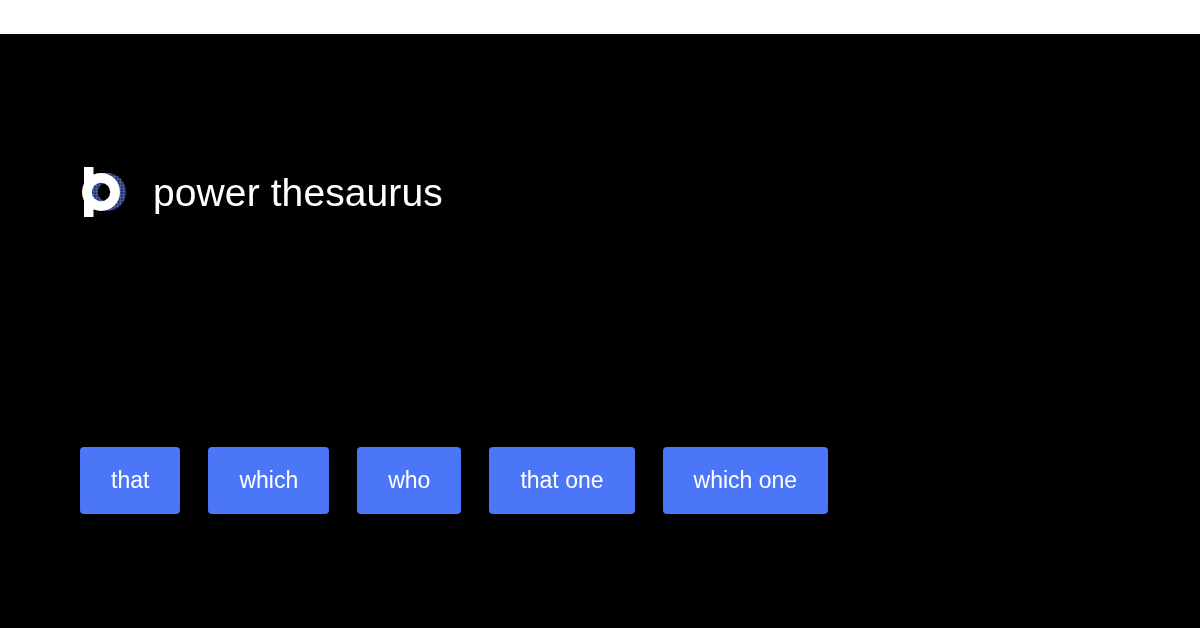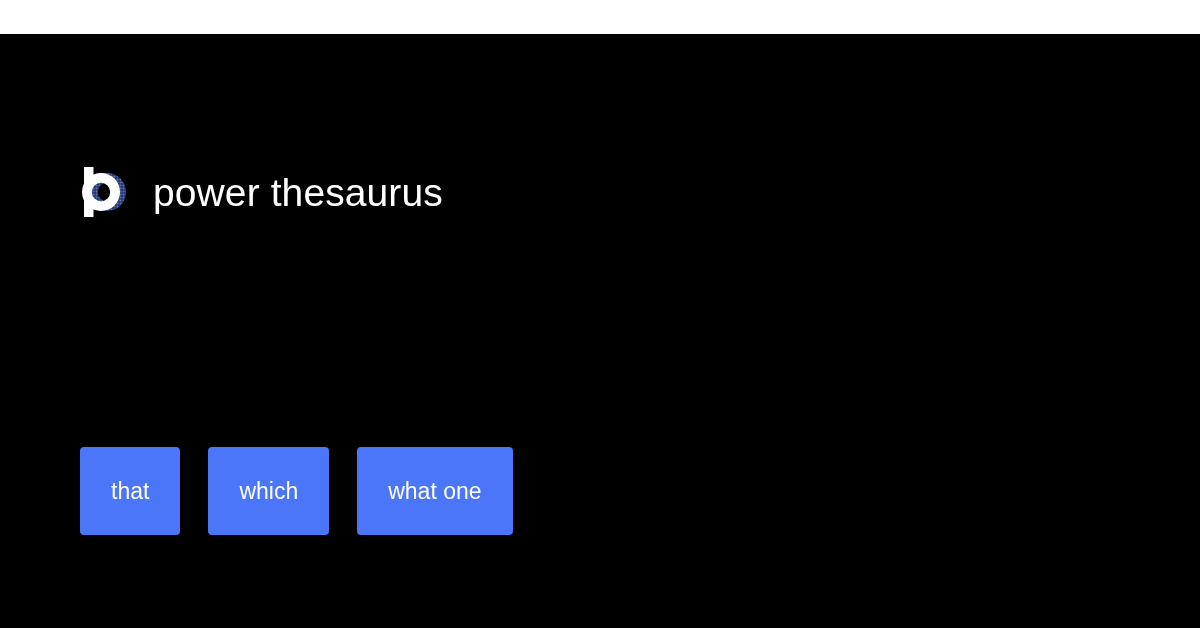--- a/index.html
+++ b/index.html
@@ -71,21 +71,21 @@
     position: absolute;
     left: 80px;
     top: 413px;
     display: flex;
     align-items: flex-start;
     gap: 28px;
     max-width: 1040px;
   }
 
   .chip {
-    height: 88px;
+    height: 67px;
     background: #4a76f7;
     border-radius: 4px;
     display: flex;
     align-items: center;
     justify-content: center;
     padding: 0 31px;
     color: #ffffff;
     font-size: 23px;
     line-height: 1;
     font-weight: 400;
@@ -126,16 +126,18 @@
       </svg>
     </div>
 
     <span class="brand-name">power thesaurus</span>
   </div>
 
 
   <div class="chip-row">
     <span class="chip">that</span>
     <span class="chip">which</span>
-    <span class="chip">what one</span>
+    <span class="chip">who</span>
+    <span class="chip">that one</span>
+    <span class="chip">which one</span>
   </div>
 
 </div>
 
 </body></html>

